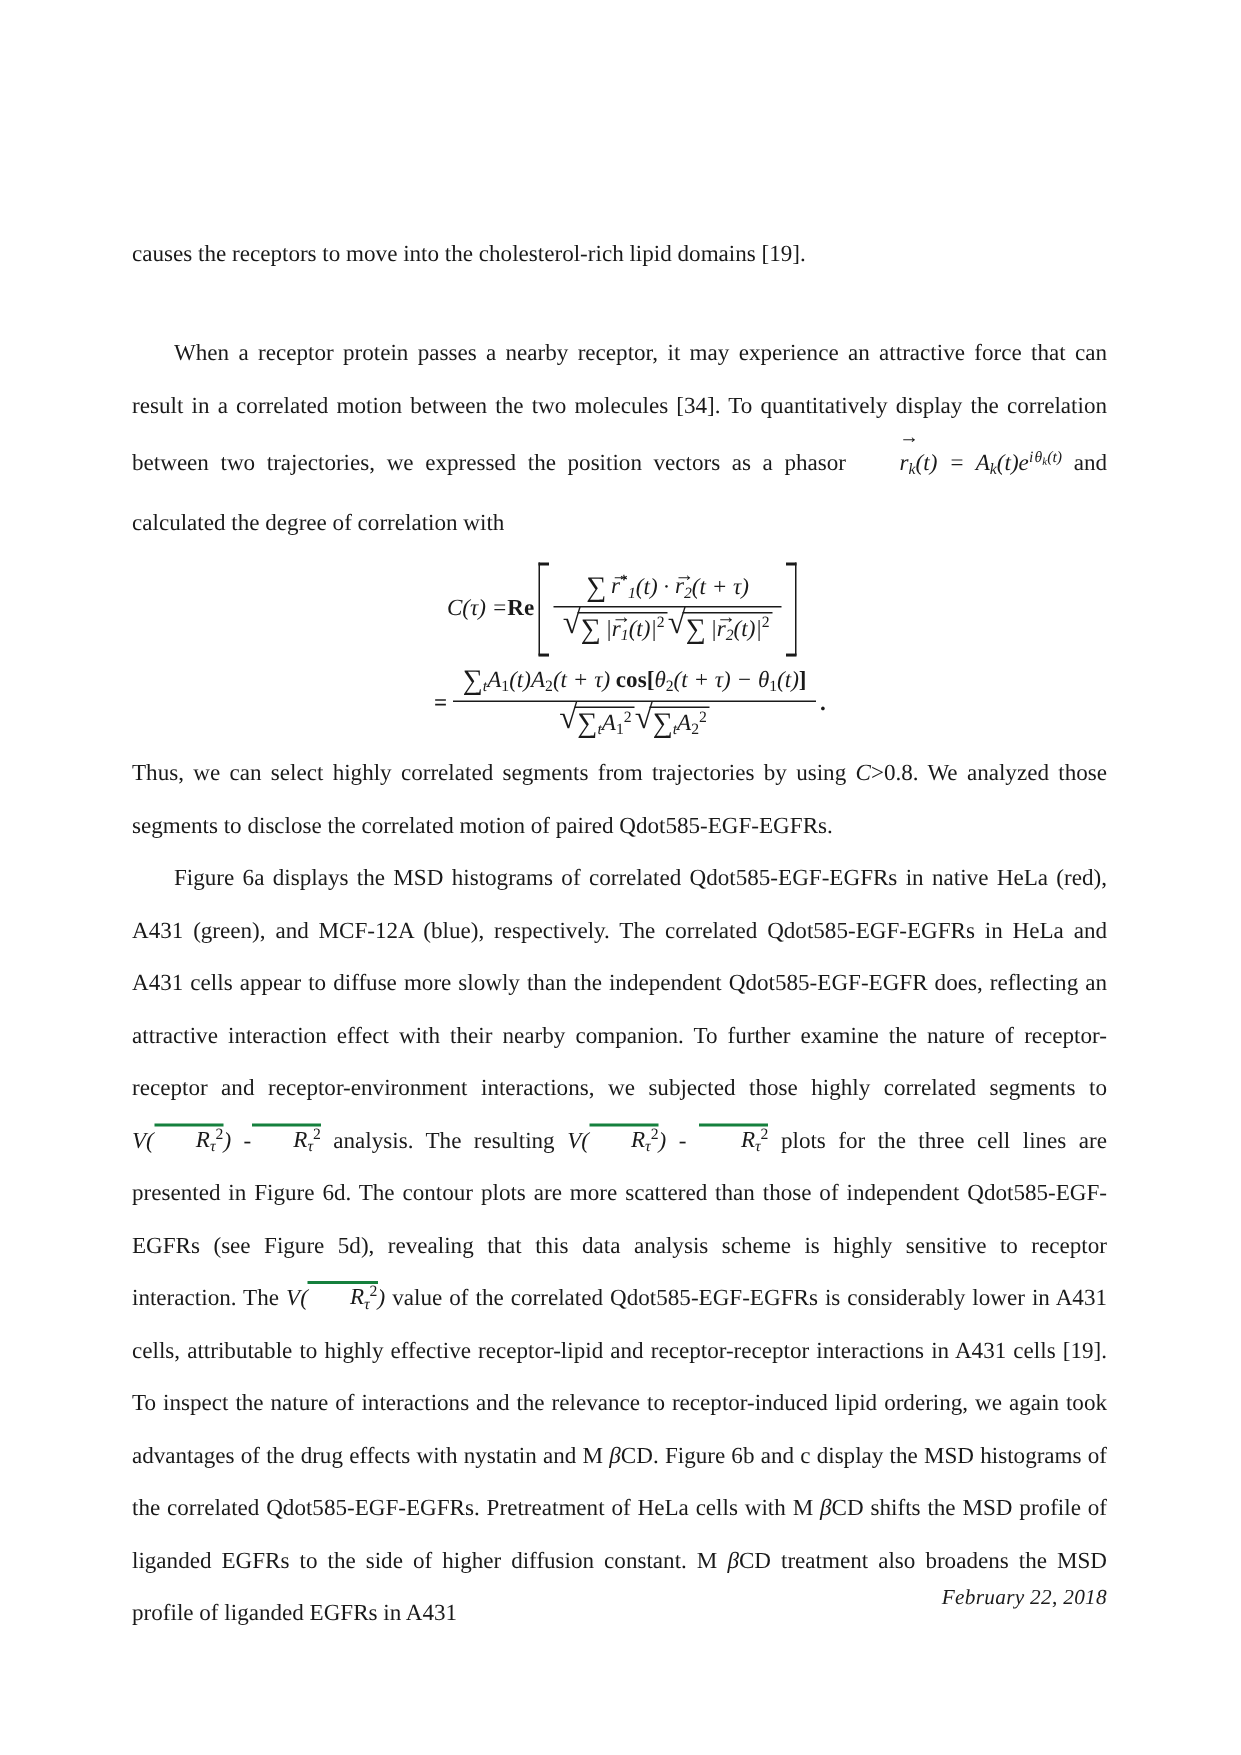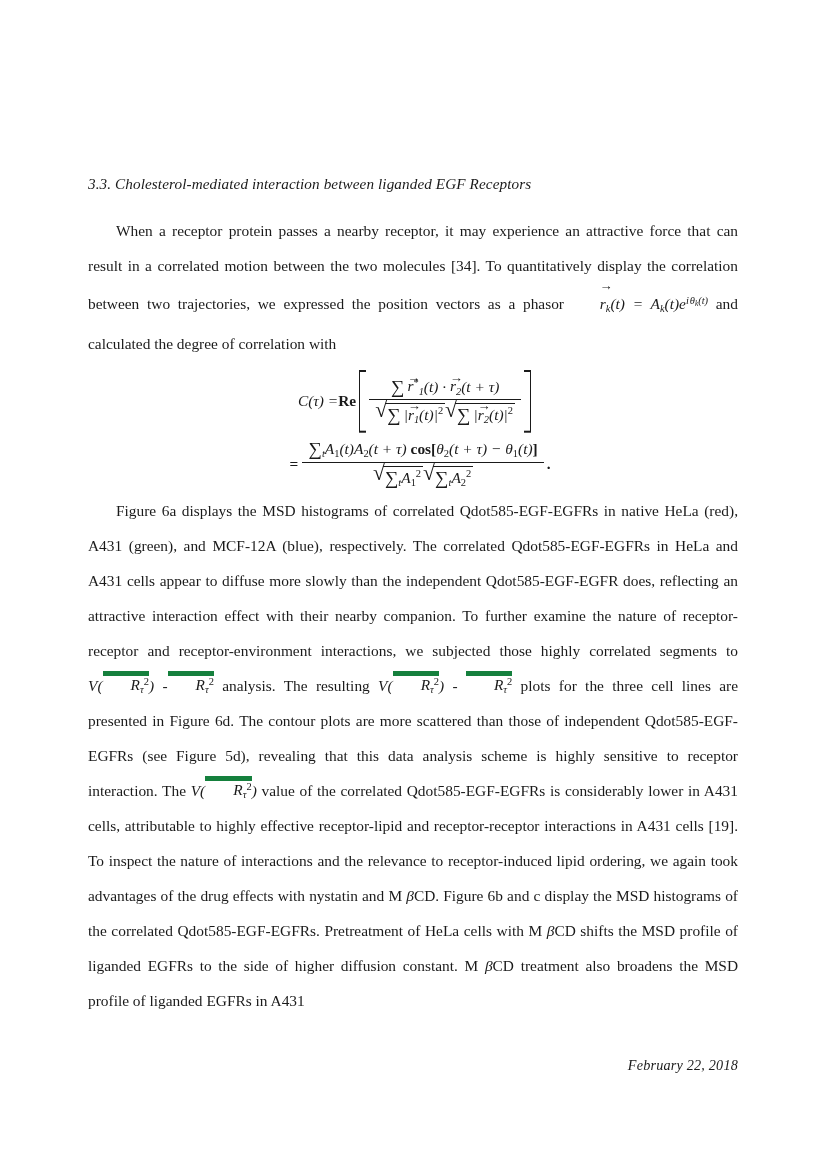--- a/index.html
+++ b/index.html
@@ -69,21 +69,21 @@
     position: absolute;
     left: -0.02em;
     top: -0.60em;
     font-size: 0.85em;
     line-height: 1;
     font-style: normal;
   }
 
   .ovl {
     display: inline-block;
-    border-top: 5px solid #15803d;
+    border-top: 2px solid #15803d;
     padding-top: 0px;
     line-height: 1.05;
   }
 
   .inline-math { font-style: italic; white-space: nowrap; }
 
   
   .equation {
     margin: 0;
     padding: 9px 0 4px 0;
@@ -183,41 +183,42 @@
     margin-top: 37px;
   }
 </style>
 </head>
 <body>
 
 <div class="page">
 
   <div class="content">
 
+    <p class="para cont"><span>causes the receptors to move into the cholesterol-rich lipid domains [19].</span></p>
 
     <div class="block-gap-1"></div>
 
-    <h3 class="section-head"><span>3.3.  Cholesterol-mediated interaction between liganded EGF Receptors</span></h3>
 
     <div class="block-gap-2"></div>
 
     <p class="para indent"><span>When a receptor protein passes a nearby receptor, it may experience an attractive force that can result in a correlated motion between the two molecules [34]. To quantitatively display the correlation between two trajectories, we expressed the position vectors as a phasor </span><span class="inline-math"><span class="vecwrap"><span class="arrow">→</span><span class="mathit">r</span></span><span class="sub">k</span><span class="mathit">(t) = </span><span class="mathit">A</span><span class="sub">k</span><span class="mathit">(t)</span><span class="mathit">e</span><span class="supi"><span>i</span> <span>θ</span><span style="font-size:0.7em;vertical-align:-0.3em;"><span>k</span></span>(t)</span></span><span> and calculated the degree of correlation with</span></p>
 
     <div class="equation">
 
       <span class="eqline l1">
         <span class="ieq mathit">C</span><span class="ieq mathit">(τ) = </span><span class="ieq mathrm">Re</span><span class="bigbr left"></span><span class="frac"><span class="num"><span class="bigsum">∑</span> <span class="vecwrap"><span class="arrow">→</span><span class="mathit">r</span></span><span class="sup">*</span><span class="sub">1</span><span class="mathit">(t) · </span><span class="vecwrap"><span class="arrow">→</span><span class="mathit">r</span></span><span class="sub">2</span><span class="mathit">(t + τ)</span></span><span class="den"><span class="sqrt"><span class="radical">√</span><span class="radicand"><span class="bigsum">∑</span> <span class="mathit">|</span><span class="vecwrap"><span class="arrow">→</span><span class="mathit">r</span></span><span class="sub">1</span><span class="mathit">(t)</span><span class="mathit">|</span><span class="sup">2</span></span></span><span class="sqrt"><span class="radical">√</span><span class="radicand"><span class="bigsum">∑</span> <span class="mathit">|</span><span class="vecwrap"><span class="arrow">→</span><span class="mathit">r</span></span><span class="sub">2</span><span class="mathit">(t)</span><span class="mathit">|</span><span class="sup">2</span></span></span></span></span><span class="bigbr right"></span>
       </span>
 
       <span class="eqline l2">
         <span class="ieq mathrm">=</span> <span class="frac"><span class="num"><span class="bigsum">∑</span><span class="sub">t</span><span class="mathit">A</span><span class="subn">1</span><span class="mathit">(t)</span><span class="mathit">A</span><span class="subn">2</span><span class="mathit">(t + τ) </span><span class="mathrm">cos</span><span class="mathrm">[</span><span class="mathit">θ</span><span class="subn">2</span><span class="mathit">(t + τ) − </span><span class="mathit">θ</span><span class="subn">1</span><span class="mathit">(t)</span><span class="mathrm">]</span></span><span class="den"><span class="sqrt"><span class="radical">√</span><span class="radicand"><span class="bigsum">∑</span><span class="sub">t</span><span class="mathit">A</span><span class="subn">1</span><span class="sup">2</span></span></span><span class="sqrt"><span class="radical">√</span><span class="radicand"><span class="bigsum">∑</span><span class="sub">t</span><span class="mathit">A</span><span class="subn">2</span><span class="sup">2</span></span></span></span></span><span class="ieq mathrm">.</span>
       </span>
 
     </div>
 
+    <p class="para cont"><span>Thus, we can select highly correlated segments from trajectories by using </span><span class="mathit">C</span><span>&gt;0.8. We analyzed those segments to disclose the correlated motion of paired Qdot585-EGF-EGFRs.</span></p>
 
     <p class="para indent"><span>Figure 6a displays the MSD histograms of correlated Qdot585-EGF-EGFRs in native HeLa (red), A431 (green), and MCF-12A (blue), respectively. The correlated Qdot585-EGF-EGFRs in HeLa and A431 cells appear to diffuse more slowly than the independent Qdot585-EGF-EGFR does, reflecting an attractive interaction effect with their nearby companion. To further examine the nature of receptor-receptor and receptor-environment interactions, we subjected those highly correlated segments to </span><span class="inline-math"><span>V</span>(<span class="ovl"><span>R</span><span class="sub">τ</span><span class="sup">2</span></span>)</span><span> -</span><span class="inline-math"><span class="ovl"><span>R</span><span class="sub">τ</span><span class="sup">2</span></span></span><span> analysis. The resulting </span><span class="inline-math"><span>V</span>(<span class="ovl"><span>R</span><span class="sub">τ</span><span class="sup">2</span></span>)</span><span> - </span><span class="inline-math"><span class="ovl"><span>R</span><span class="sub">τ</span><span class="sup">2</span></span></span><span> plots for the three cell lines are presented in Figure 6d. The contour plots are more scattered than those of independent Qdot585-EGF-EGFRs (see Figure 5d), revealing that this data analysis scheme is highly sensitive to receptor interaction. The </span><span class="inline-math"><span>V</span>(<span class="ovl"><span>R</span><span class="sub">τ</span><span class="sup">2</span></span>)</span><span> value of the correlated Qdot585-EGF-EGFRs is considerably lower in A431 cells, attributable to highly effective receptor-lipid and receptor-receptor interactions in A431 cells [19]. To inspect the nature of interactions and the relevance to receptor-induced lipid ordering, we again took advantages of the drug effects with nystatin and M </span><span class="mathit">β</span><span>CD. Figure 6b and c display the MSD histograms of the correlated Qdot585-EGF-EGFRs. Pretreatment of HeLa cells with M </span><span class="mathit">β</span><span>CD shifts the MSD profile of liganded EGFRs to the side of higher diffusion constant. M </span><span class="mathit">β</span><span>CD treatment also broadens the MSD profile of liganded EGFRs in A431</span></p>
 
   </div>
 
   <div class="footer-date"><span>February 22, 2018</span></div>
 
 </div>
 
 </body></html>

